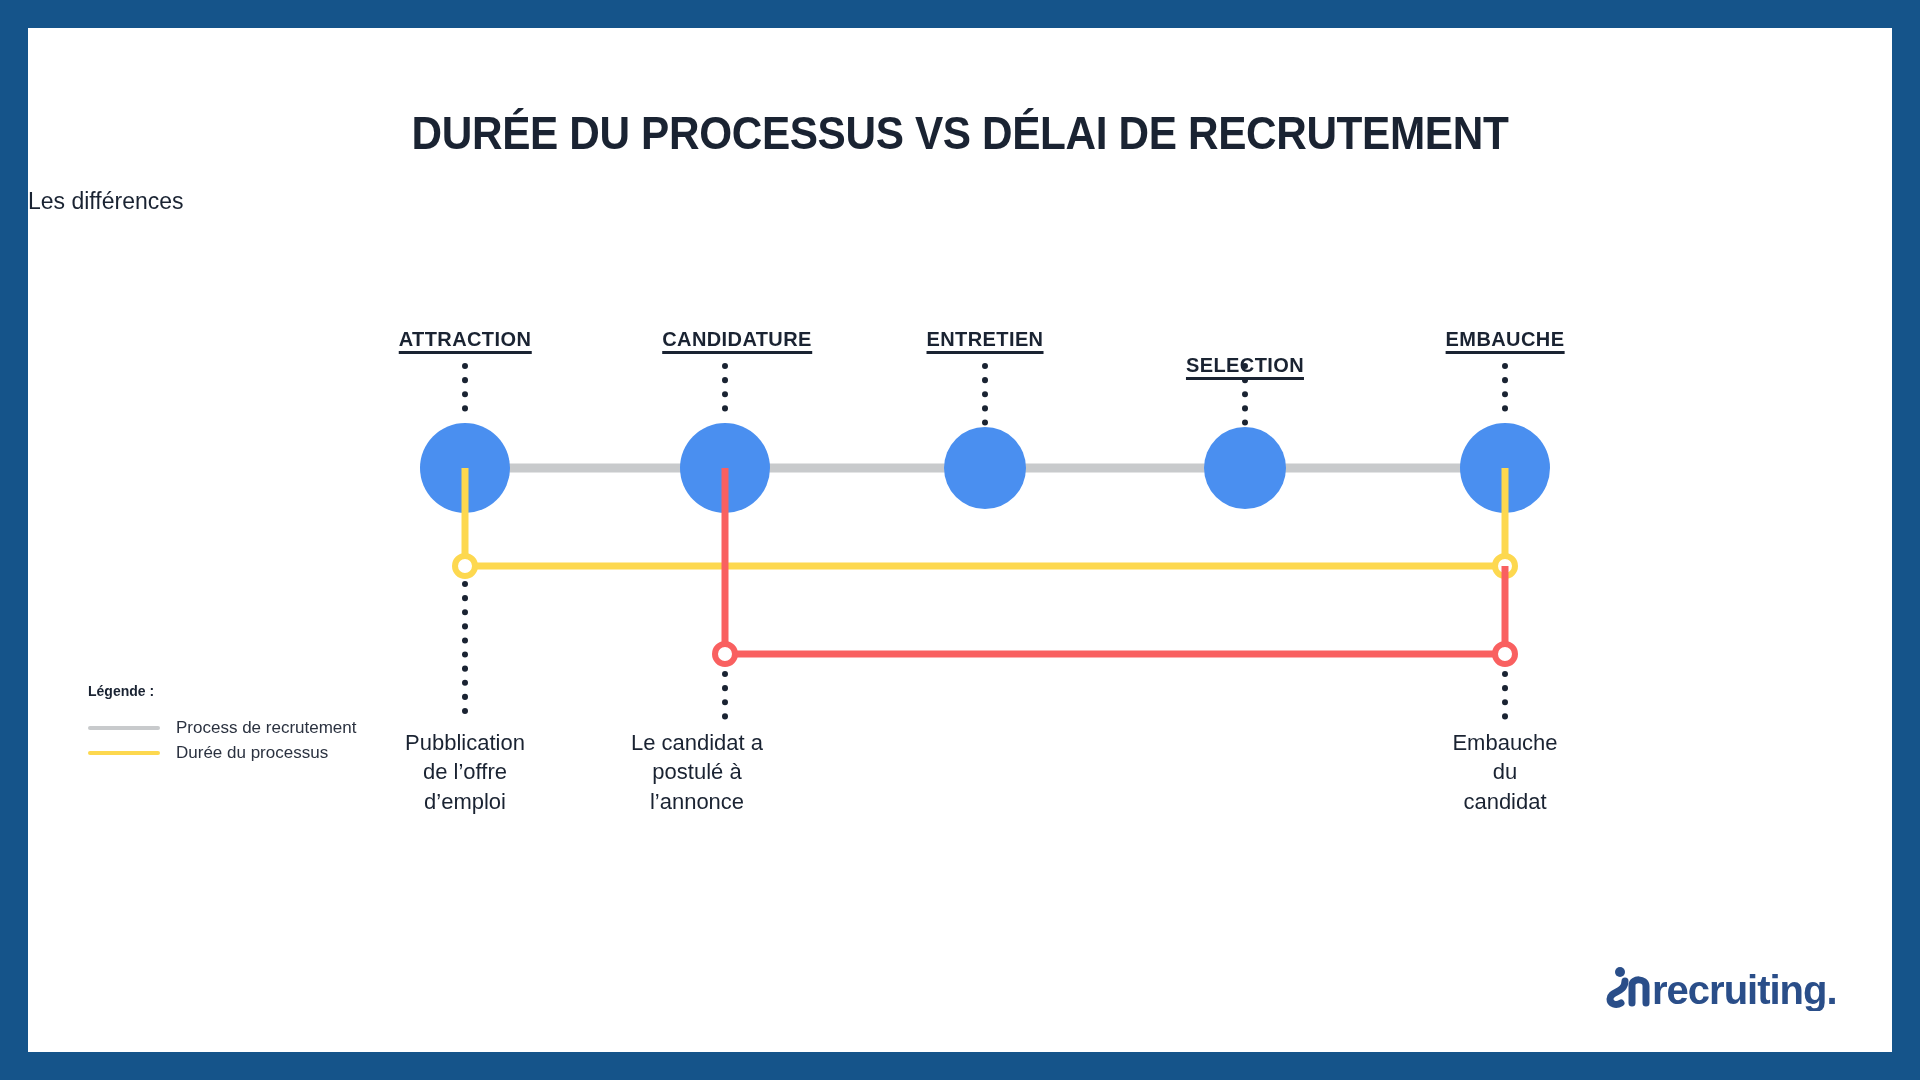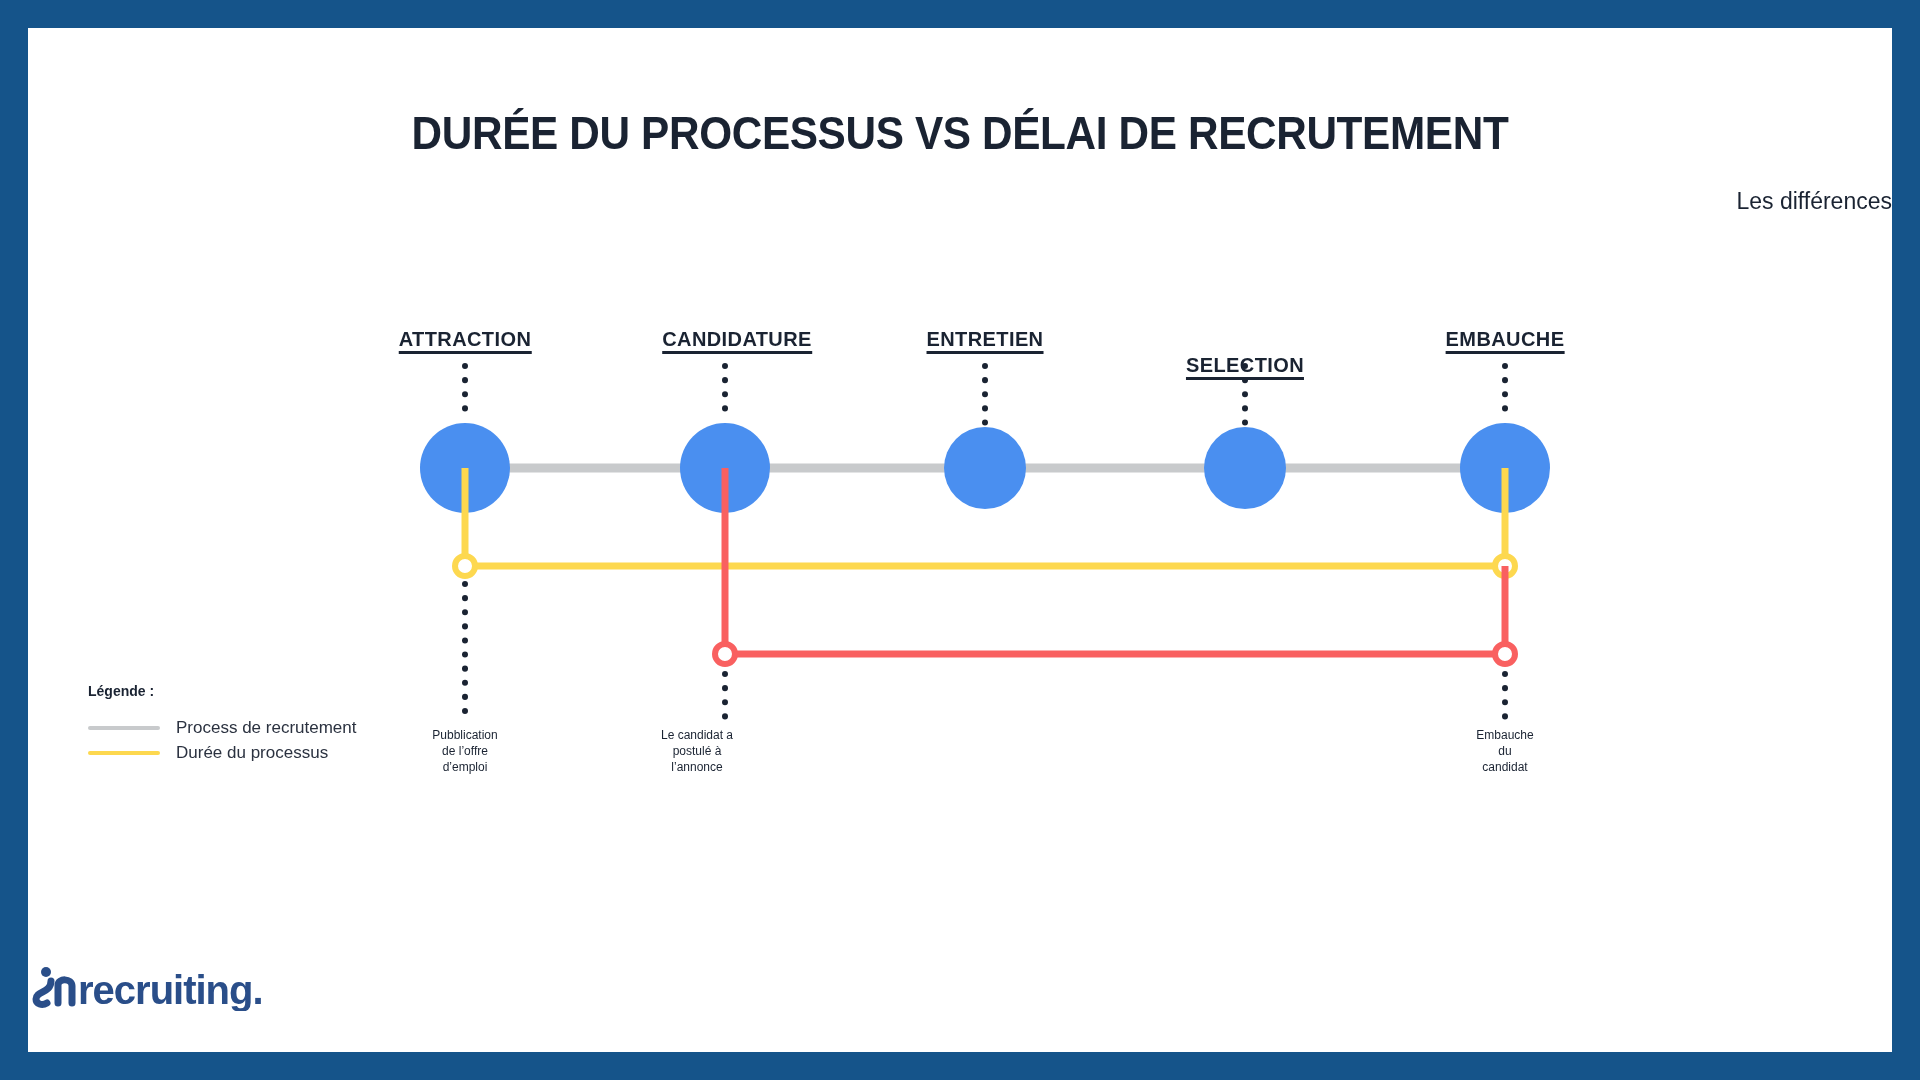--- a/index.html
+++ b/index.html
@@ -28,21 +28,21 @@
     color:#1A2332;
     font-family:"Liberation Sans Narrow","Liberation Sans", sans-serif;
     transform:scaleX(0.92);
     transform-origin:center;
     white-space:nowrap;
   }
   #subtitle {
     position:absolute;
     left:0; top:160px;
     width:1864px;
-    text-align:right;
+    text-align:left;
     font-size:23px;
     font-weight:400;
     color:#1A2332;
   }
 
   
   #canvas {
     position:absolute;
     left:0; top:0;
     width:1864px; height:1024px;
@@ -60,21 +60,21 @@
     color:#1A2332;
     white-space:nowrap;
     border-bottom:3px solid #1A2332;
   }
 
   
   .stage-desc {
     position:absolute;
     transform:translateX(-50%);
     text-align:center;
-    font-size:12px;
+    font-size:22px;
     line-height:1.33;
     font-weight:500;
     color:#1A2332;
     white-space:pre-line;
     width:230px;
   }
 
   
   #legend {
     position:absolute;
@@ -101,21 +101,21 @@
   .legend-text {
     font-size:17px;
     color:#2B3240;
   }
 
   
   #logo {
     position:absolute;
     left:0; top:935px;
     width:1864px;
-    text-align:left;
+    text-align:right;
   }
   #logo-inner { display:inline-block; }
 </style>
 </head>
 <body>
 
 <div id="frame">
 
   <div id="title">DURÉE DU PROCESSUS VS DÉLAI DE RECRUTEMENT</div>
   <div id="subtitle">Les différences</div>

